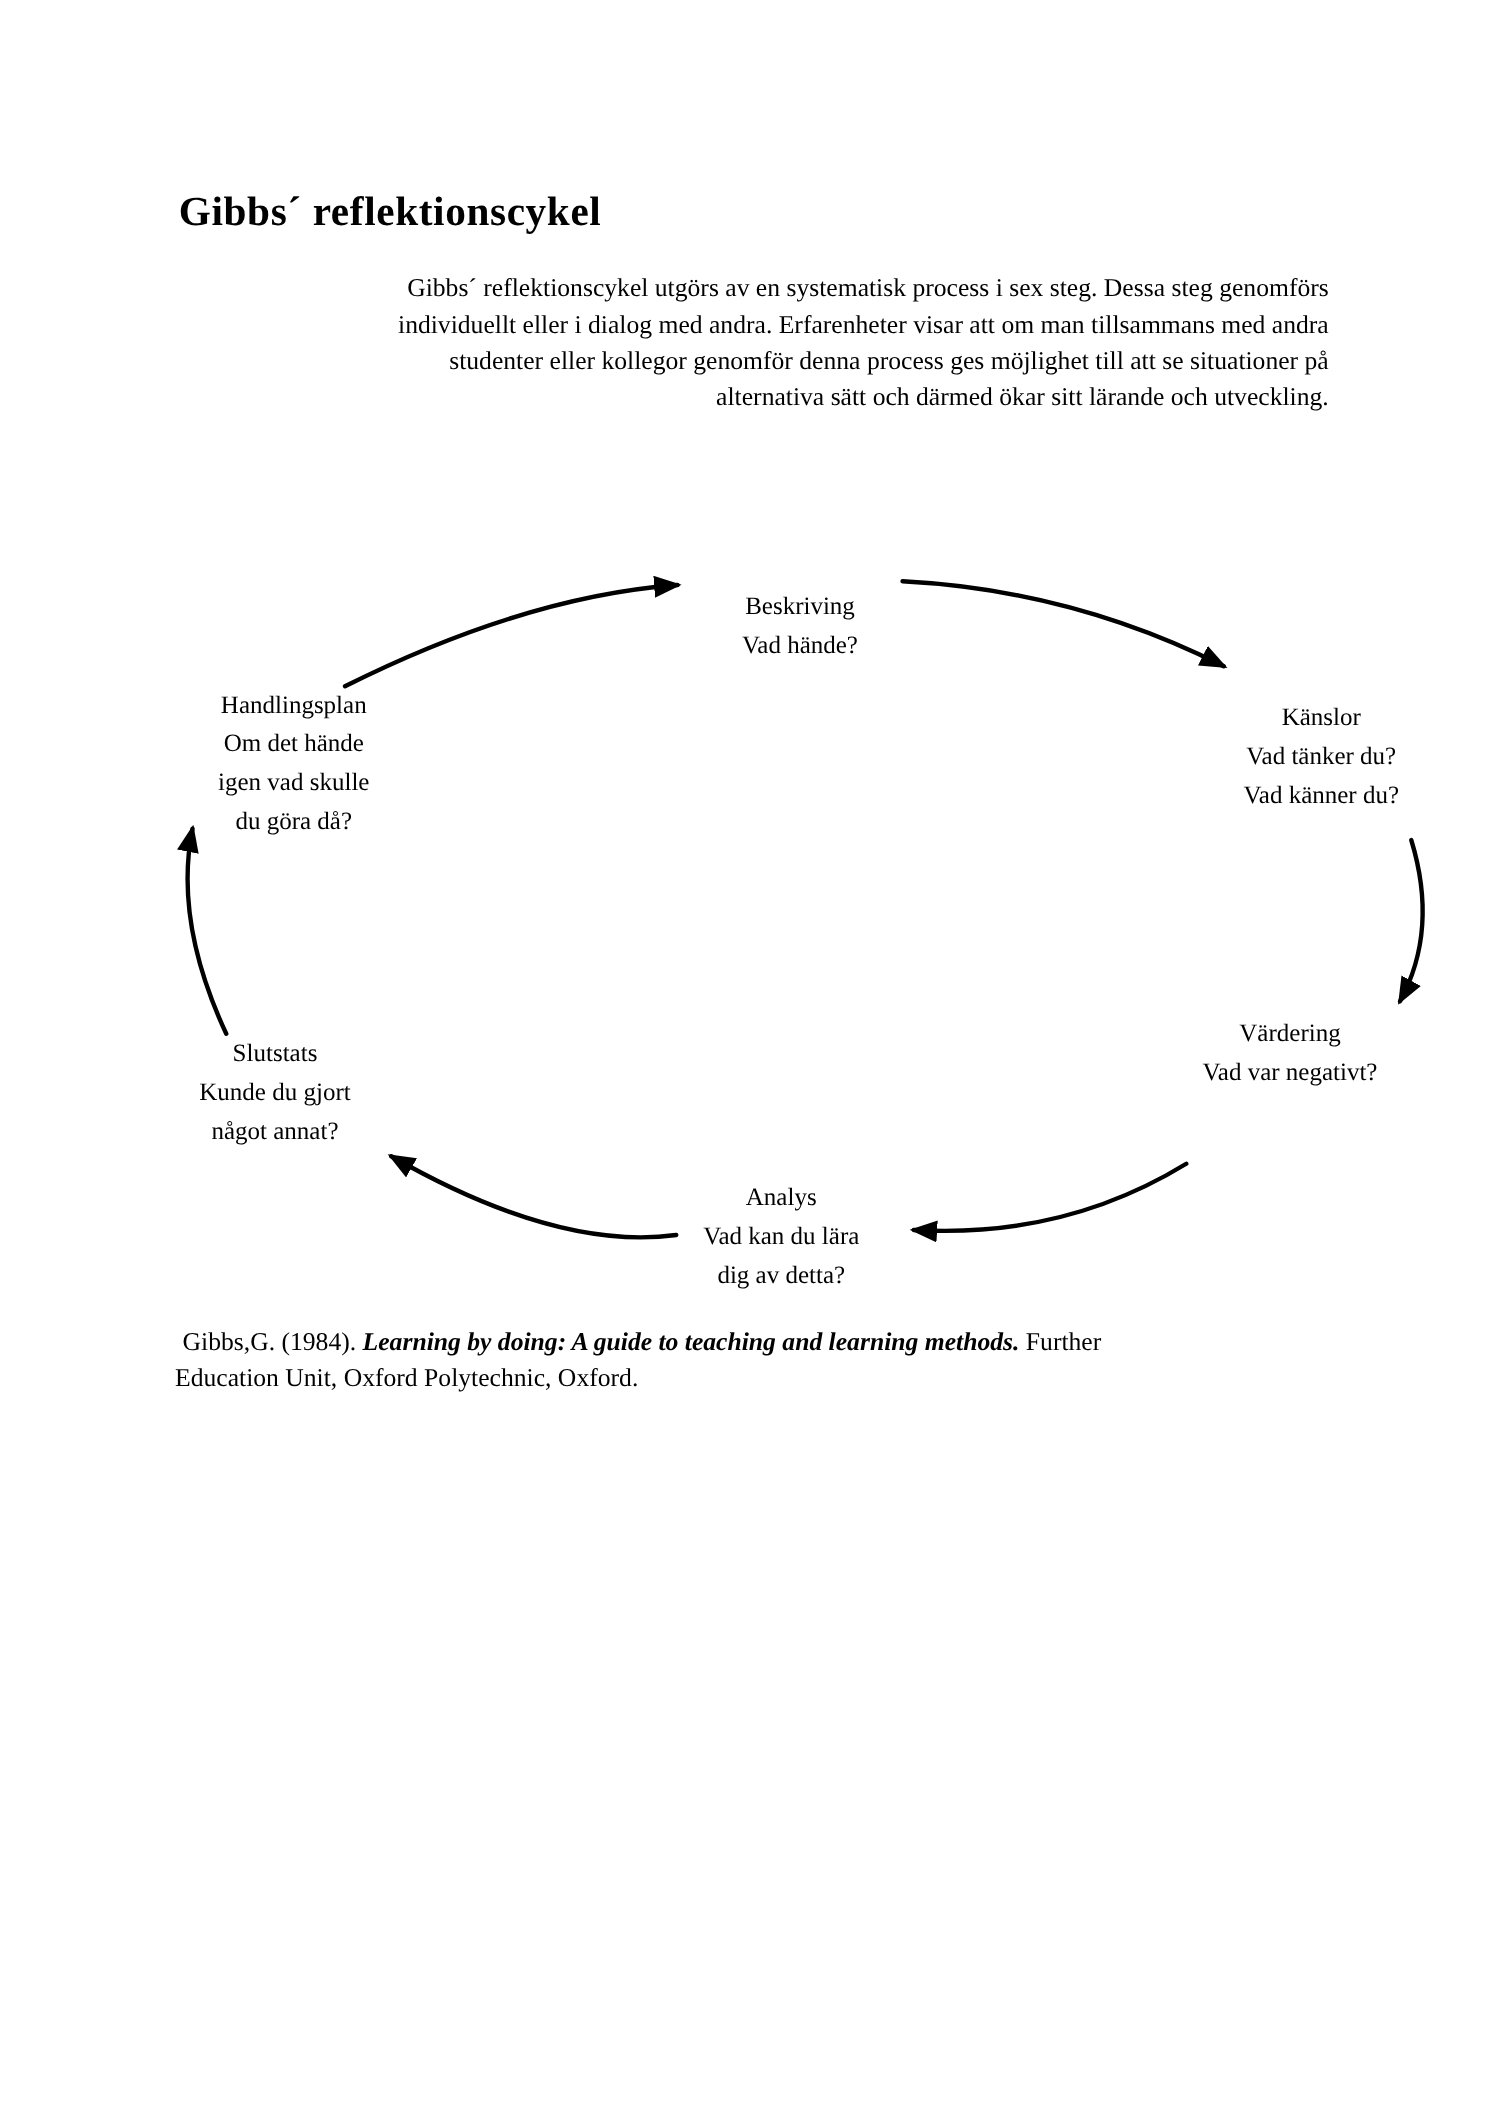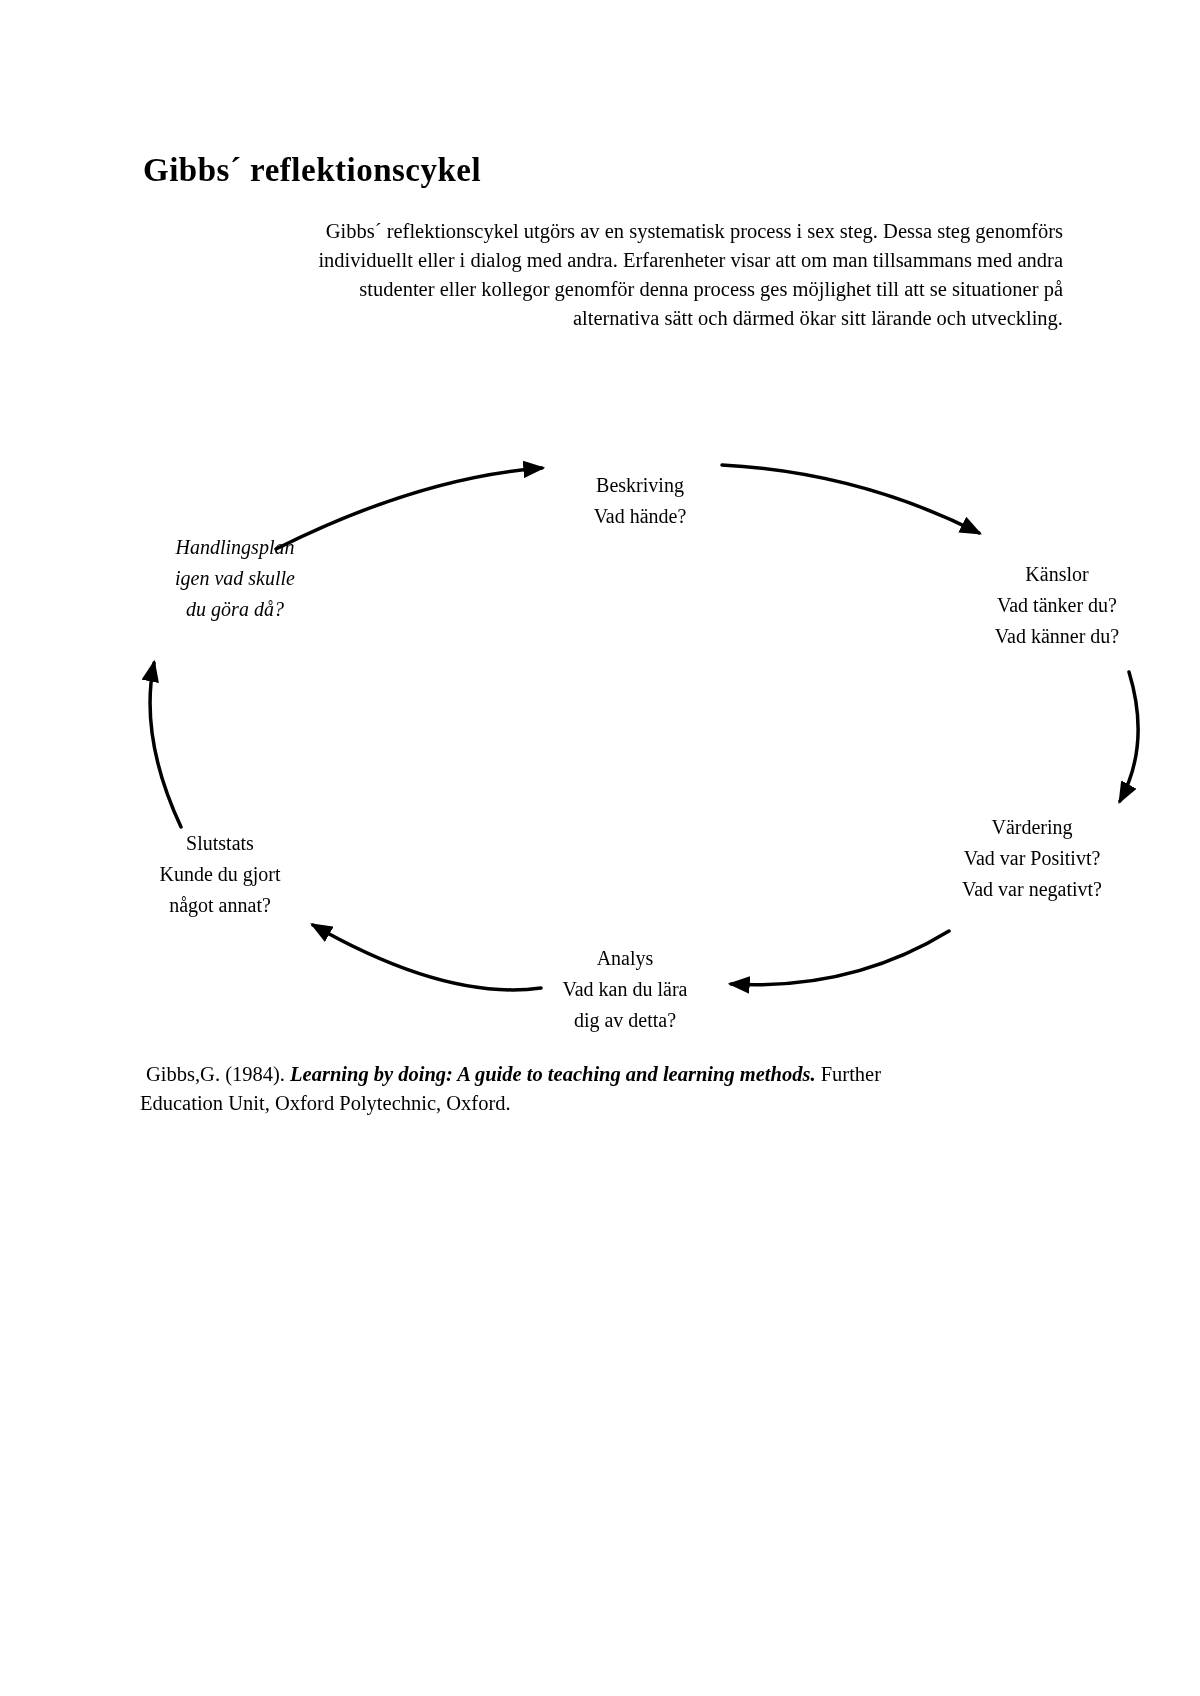--- a/index.html
+++ b/index.html
@@ -44,21 +44,21 @@
     width:300px;
     text-align:center;
     font-size:20px;
     line-height:31px;
   }
   .node-beskriving{left:490px;top:438px;margin-top:32px;}
   .node-kanslor{left:907px;top:559px;}
   .node-vardering{left:882px;top:812px;}
   .node-analys{left:475px;top:943px;}
   .node-slutstats{left:70px;top:828px;}
-  .node-handlingsplan{left:85px;top:532px;font-style:italic;}
+  .node-handlingsplan{left:85px;top:549px;}
   .citation{
     position:absolute;
     left:140px;
     top:1060px;
     width:940px;
     font-size:20.5px;
     line-height:29px;
   }
   .citation .cline1{text-indent:6px;white-space:nowrap;}
   .citation em{font-style:italic;font-weight:bold;}
@@ -97,38 +97,38 @@
   </div>
 
   <div class="node node-kanslor">
     <div>Känslor</div>
     <div>Vad tänker du?</div>
     <div>Vad känner du?</div>
   </div>
 
   <div class="node node-vardering">
     <div>Värdering</div>
-    <div>Vad var Positivt?</div>
     <div>Vad var negativt?</div>
   </div>
 
   <div class="node node-analys">
     <div>Analys</div>
     <div>Vad kan du lära</div>
     <div>dig av detta?</div>
   </div>
 
   <div class="node node-slutstats">
     <div>Slutstats</div>
     <div>Kunde du gjort</div>
     <div>något annat?</div>
   </div>
 
   <div class="node node-handlingsplan">
     <div>Handlingsplan</div>
+    <div>Om det hände</div>
     <div>igen vad skulle</div>
     <div>du göra då?</div>
   </div>
 
   <div class="citation">
     <div class="cline1"><span>Gibbs,G. (1984). </span><em>Learning by doing: A guide to teaching and learning methods.</em><span> Further</span></div>
     <div class="cline2">Education Unit, Oxford Polytechnic, Oxford.</div>
   </div>
 
 </div>

